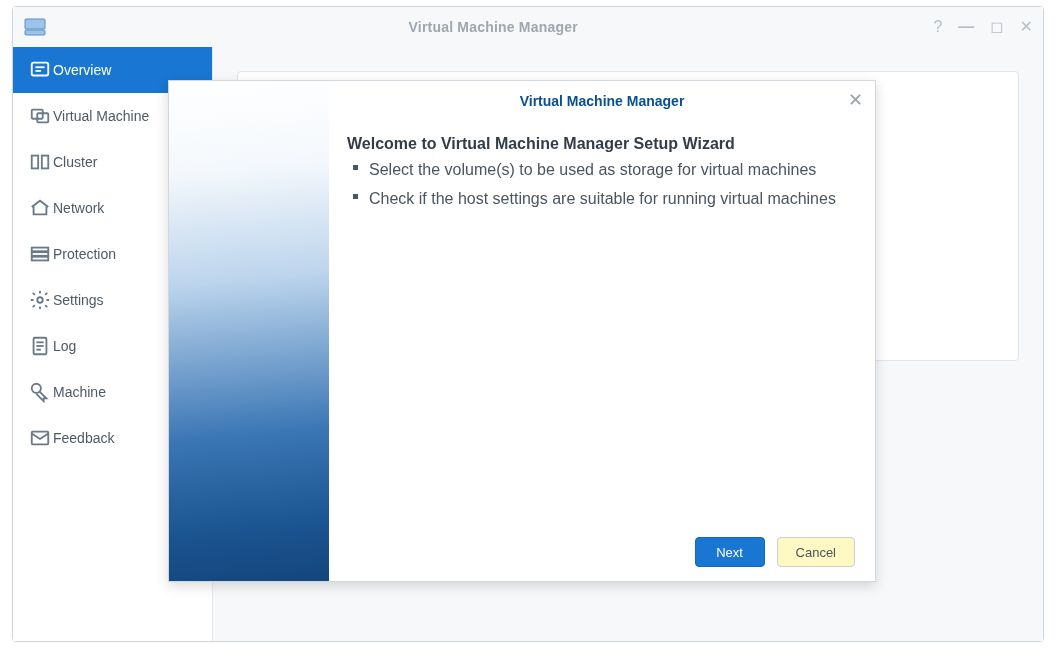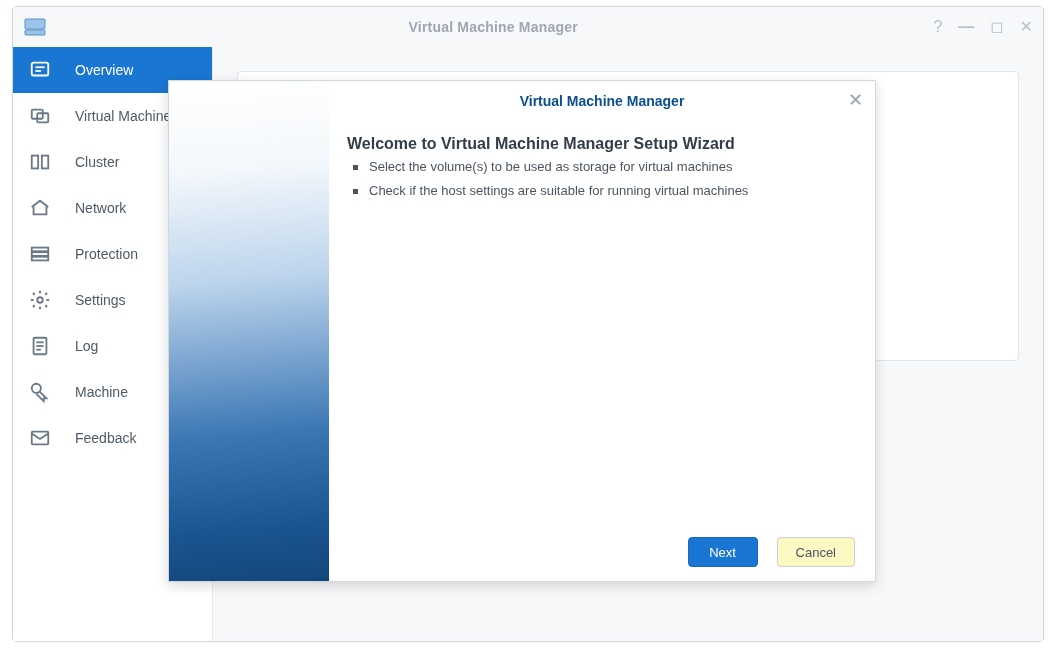--- a/index.html
+++ b/index.html
@@ -25,21 +25,21 @@
   .win-controls span { font-size: 16px; line-height: 1; cursor: default; }
   .win-controls .dash { font-weight: bold; }
 
   .body-area { position: absolute; top: 40px; left: 0; right: 0; bottom: 0; background: #f6f8fa; }
 
   .sidebar {
     position: absolute; left: 0; top: 0; bottom: 0; width: 200px;
     background: #ffffff; border-right: 1px solid #e5e9ed;
   }
   .sidebar-item {
-    display: flex; align-items: center; gap: 24px;
+    display: flex; align-items: center; gap: 2px;
     height: 46px; padding: 0 16px; color: #4d5a66;
     font-size: 14px; cursor: default;
   }
   .sidebar-item.selected { background: #1976d2; color: #ffffff; }
   .sidebar-item .ico { width: 22px; height: 22px; display: flex; align-items: center; justify-content: center; color:#6b7a88;}
   .sidebar-item.selected .ico { color: #ffffff; }
   .sidebar-item svg { width: 22px; height: 22px; stroke: currentColor; fill: none; stroke-width: 2; }
 
   .content {
     position: absolute; left: 200px; top: 0; right: 0; bottom: 0;
@@ -70,29 +70,29 @@
   .modal-title { color: #0a4f8f; font-weight: bold; font-size: 14px; }
   .modal-close {
     position: absolute; right: 12px; top: 10px; color: #9aa3ab;
     font-size: 18px; line-height: 1; cursor: default;
   }
   .modal-body { flex: 1; padding: 14px 28px 0 18px; color: #4a5560; }
   .wizard-heading { font-size: 16px; font-weight: bold; color: #333d47; margin-bottom: 4px; }
   .wizard-desc { font-size: 13px; line-height: 1.55; margin-bottom: 10px; }
   .wizard-list { list-style: none; padding-left: 4px; }
   .wizard-list li {
-    font-size: 13px; line-height: 1.6; position: relative; padding-left: 18px; margin-bottom: 3px;
+    font-size: 16px; line-height: 1.6; position: relative; padding-left: 18px; margin-bottom: 3px;
   }
   .wizard-list li::before {
     content: ""; position: absolute; left: 2px; top: 8px; width: 5px; height: 5px;
     background: #4a5560;
   }
   .modal-footer {
     height: 58px; display: flex; align-items: center; justify-content: flex-end;
-    gap: 19px; padding: 0 20px;
+    gap: 12px; padding: 0 20px;
   }
   .btn {
     min-width: 70px; height: 30px; border-radius: 4px; font-size: 13px;
     display: inline-flex; align-items: center; justify-content: center;
     padding: 0 18px; cursor: default;
   }
   .btn-primary { background: #1976d2; color: #fff; border: 1px solid #1669bd; }
   .btn-default { background: #fef9c3; color: #4a5560; border: 1px solid #c9d1d8; }
 </style>
 </head>

